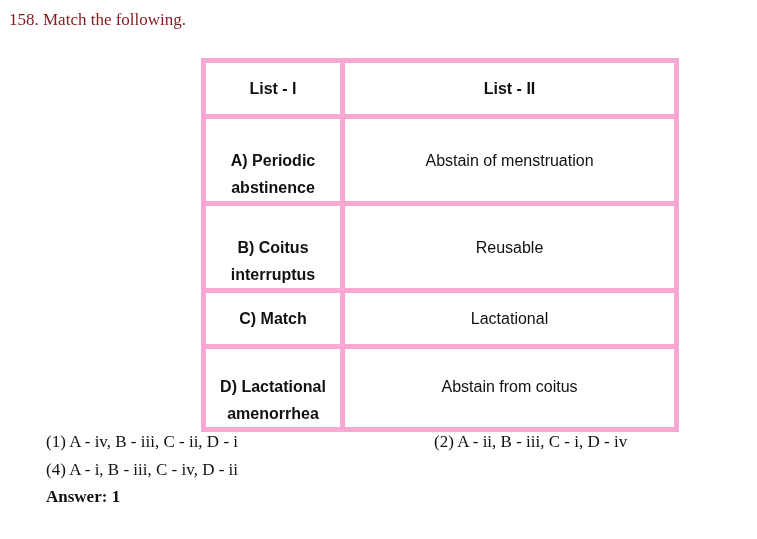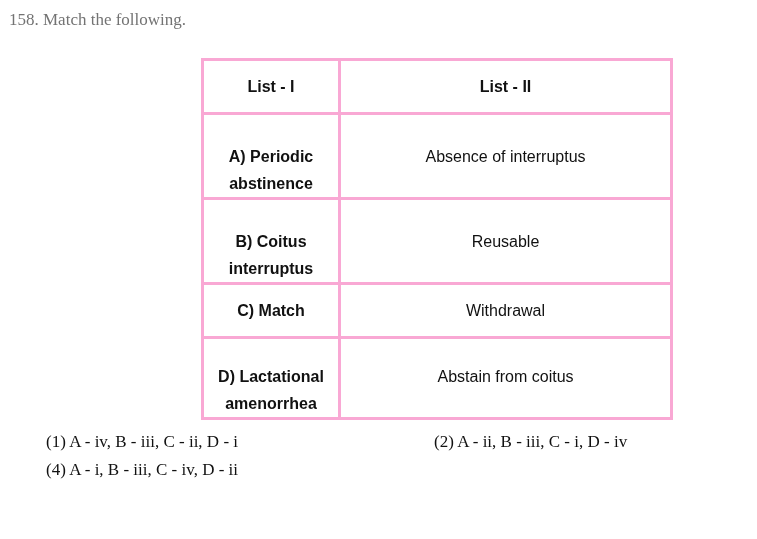--- a/index.html
+++ b/index.html
@@ -1,27 +1,27 @@
 <!DOCTYPE html>
 <html><head>
 <meta charset="utf-8">
 <style>
   html, body { margin: 0; padding: 0; background: #ffffff; }
   body { width: 757px; height: 539px; position: relative; overflow: hidden; color: #111; }
   .q-title {
     position: absolute; left: 9px; top: 10px;
-    font-family: "Liberation Serif", serif; font-size: 17px; color: #737373;
+    font-family: "Liberation Serif", serif; font-size: 17px; color: #7f1d1d;
   }
   table.match {
     position: absolute; left: 201px; top: 58px;
     border-collapse: collapse;
     font-family: "Liberation Sans", sans-serif; font-size: 16px;
   }
   table.match td {
-    border: 3px solid #f9a8d4; text-align: center; vertical-align: top;
+    border: 5px solid #f9a8d4; text-align: center; vertical-align: top;
     padding: 0; line-height: 27px;
   }
   table.match td.c1 { width: 134px; font-weight: bold; }
   table.match td.c2 { width: 329px; }
   tr.hdr td { height: 51px; vertical-align: middle; font-weight: bold; }
   tr.r-a td, tr.r-b td { height: 78px; padding-top: 28px; box-sizing: border-box; }
   tr.r-c td { height: 51px; vertical-align: middle; }
   tr.r-d td { height: 81px; padding-top: 24px; box-sizing: border-box; }
   .options {
     position: absolute; left: 46px; top: 428px; width: 640px;
@@ -37,38 +37,39 @@
 <div class="q-title">158. Match the following.</div>
 
 <table class="match">
   <tbody>
       <tr class="hdr">
     <td class="c1">List - I</td>
     <td class="c2">List - II</td>
   </tr>
   <tr class="r-a">
     <td class="c1">A) Periodic abstinence</td>
-    <td class="c2">Absence of interruptus</td>
+    <td class="c2">Abstain of menstruation</td>
   </tr>
   <tr class="r-b">
     <td class="c1">B) Coitus interruptus</td>
     <td class="c2">Reusable</td>
   </tr>
   <tr class="r-c">
     <td class="c1">C) Match</td>
-    <td class="c2">Withdrawal</td>
+    <td class="c2">Lactational</td>
   </tr>
   <tr class="r-d">
     <td class="c1">D) Lactational amenorrhea</td>
     <td class="c2">Abstain from coitus</td>
   </tr>
 </tbody>
   </table>
 
 <div class="options">
   <div class="opt-row">
     <div class="opt-left">(1) A - iv, B - iii, C - ii, D - i</div>
     <div>(2) A - ii, B - iii, C - i, D - iv</div>
   </div>
   <div class="opt-row">
     <div>(4) A - i, B - iii, C - iv, D - ii</div>
   </div>
+  <div class="answer">Answer: 1</div>
 </div>
 
 </body></html>

